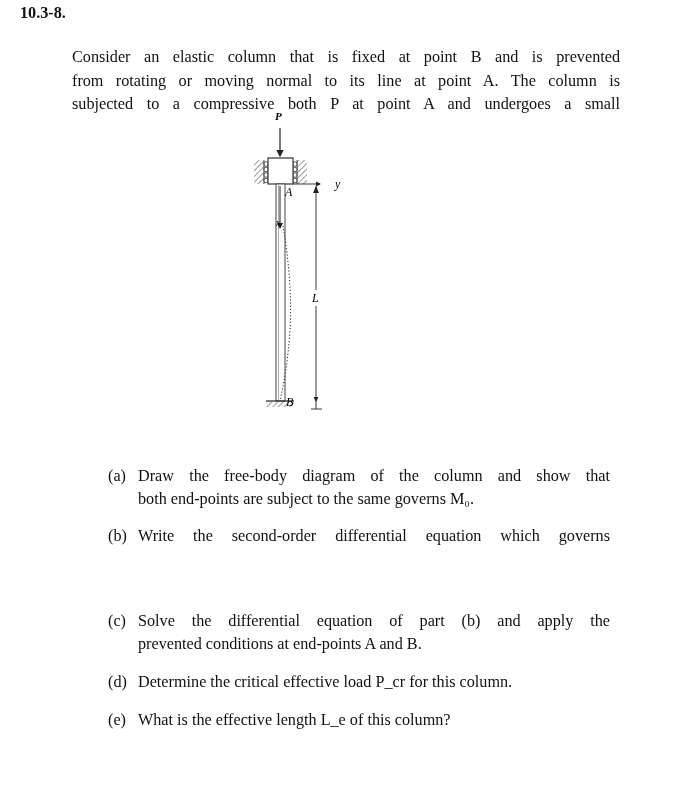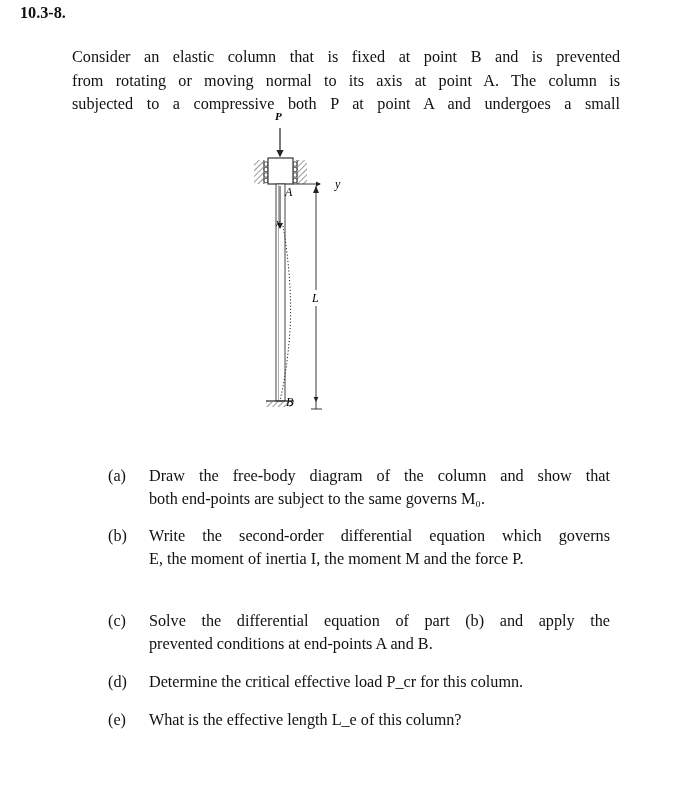--- a/index.html
+++ b/index.html
@@ -19,31 +19,31 @@
     .ptext span.line.last { text-align-last: left; }
     .figure { position: absolute; left: 230px; top: 100px; width: 130px; height: 320px; }
     .parts {
       position: absolute; left: 108px; top: 465px; width: 504px;
       font-family: "Liberation Serif", "DejaVu Serif", serif;
       font-size: 16.2px; line-height: 23px;
     }
     .part { position: absolute; left: 0; width: 504px; }
     .part .lbl { position: absolute; left: 0; top: 0; }
     .part .txt { position: absolute; left: 30px; width: 472px; }
-    .part .txt span.line { display: block; white-space: nowrap; text-align: justify; text-align-last: justify; margin-left: 11px; }
+    .part .txt span.line { display: block; white-space: nowrap; text-align: justify; text-align-last: justify; }
     .part .txt span.line.last { text-align-last: left; }
   </style>
 </head>
 <body>
 
 <div class="problem">
   <span class="pnum">10.3-8.</span>
   <div class="ptext">
     <span class="line">Consider an elastic column that is fixed at point B and is prevented</span>
-    <span class="line">from rotating or moving normal to its axis at point A. The column is</span>
+    <span class="line">from rotating or moving normal to its line at point A. The column is</span>
     <span class="line">subjected to a compressive both P at point A and undergoes a small</span>
   </div>
 </div>
 
 <div class="figure">
   <svg width="130" height="320" viewBox="230 100 130 320" xmlns="http://www.w3.org/2000/svg">
     <defs>
       <pattern id="hatch" patternUnits="userSpaceOnUse" width="4" height="4" patternTransform="rotate(45)">
         <line x1="0" y1="0" x2="0" y2="4" stroke="#555" stroke-width="1.2"></line>
       </pattern>
@@ -104,21 +104,20 @@
     <span class="lbl">(a)</span>
     <div class="txt">
       <span class="line">Draw the free-body diagram of the column and show that</span>
       <span class="line last">both end-points are subject to the same governs M₀.</span>
     </div>
   </div>
   <div class="part" style="top:60px;">
     <span class="lbl">(b)</span>
     <div class="txt">
       <span class="line">Write the second-order differential equation which governs</span>
-      <span class="line last">E, the moment of inertia I, the moment M and the force P.</span>
     </div>
   </div>
   <div class="part" style="top:145px;">
     <span class="lbl">(c)</span>
     <div class="txt">
       <span class="line">Solve the differential equation of part (b) and apply the</span>
       <span class="line last">prevented conditions at end-points A and B.</span>
     </div>
   </div>
   <div class="part" style="top:206px;">

